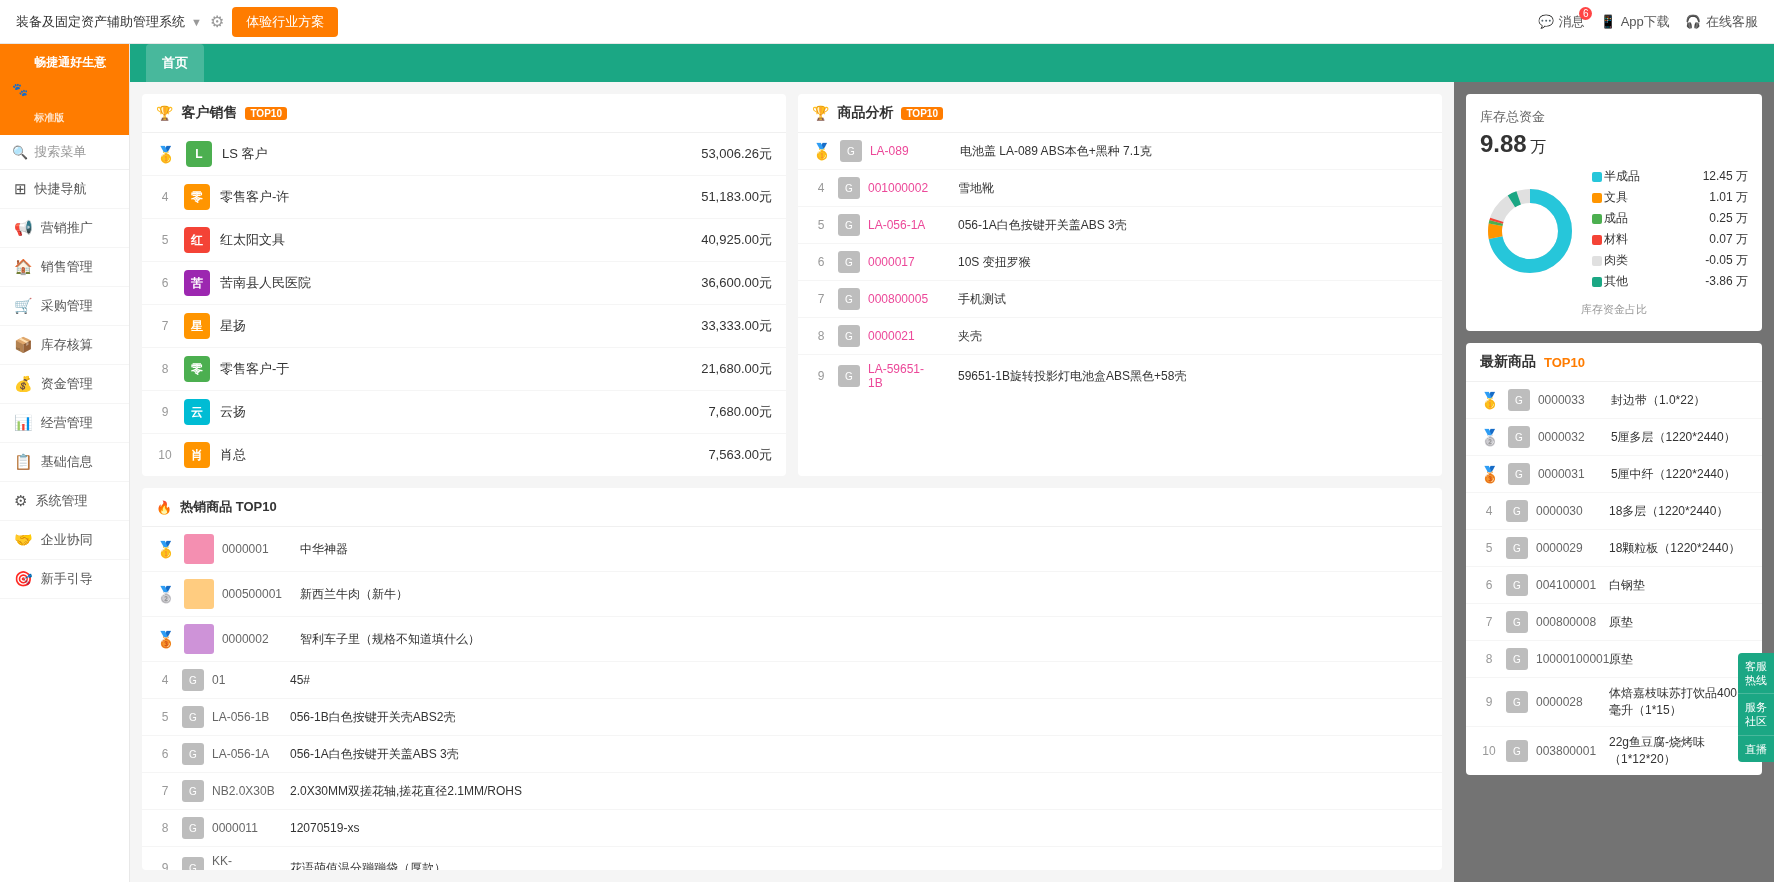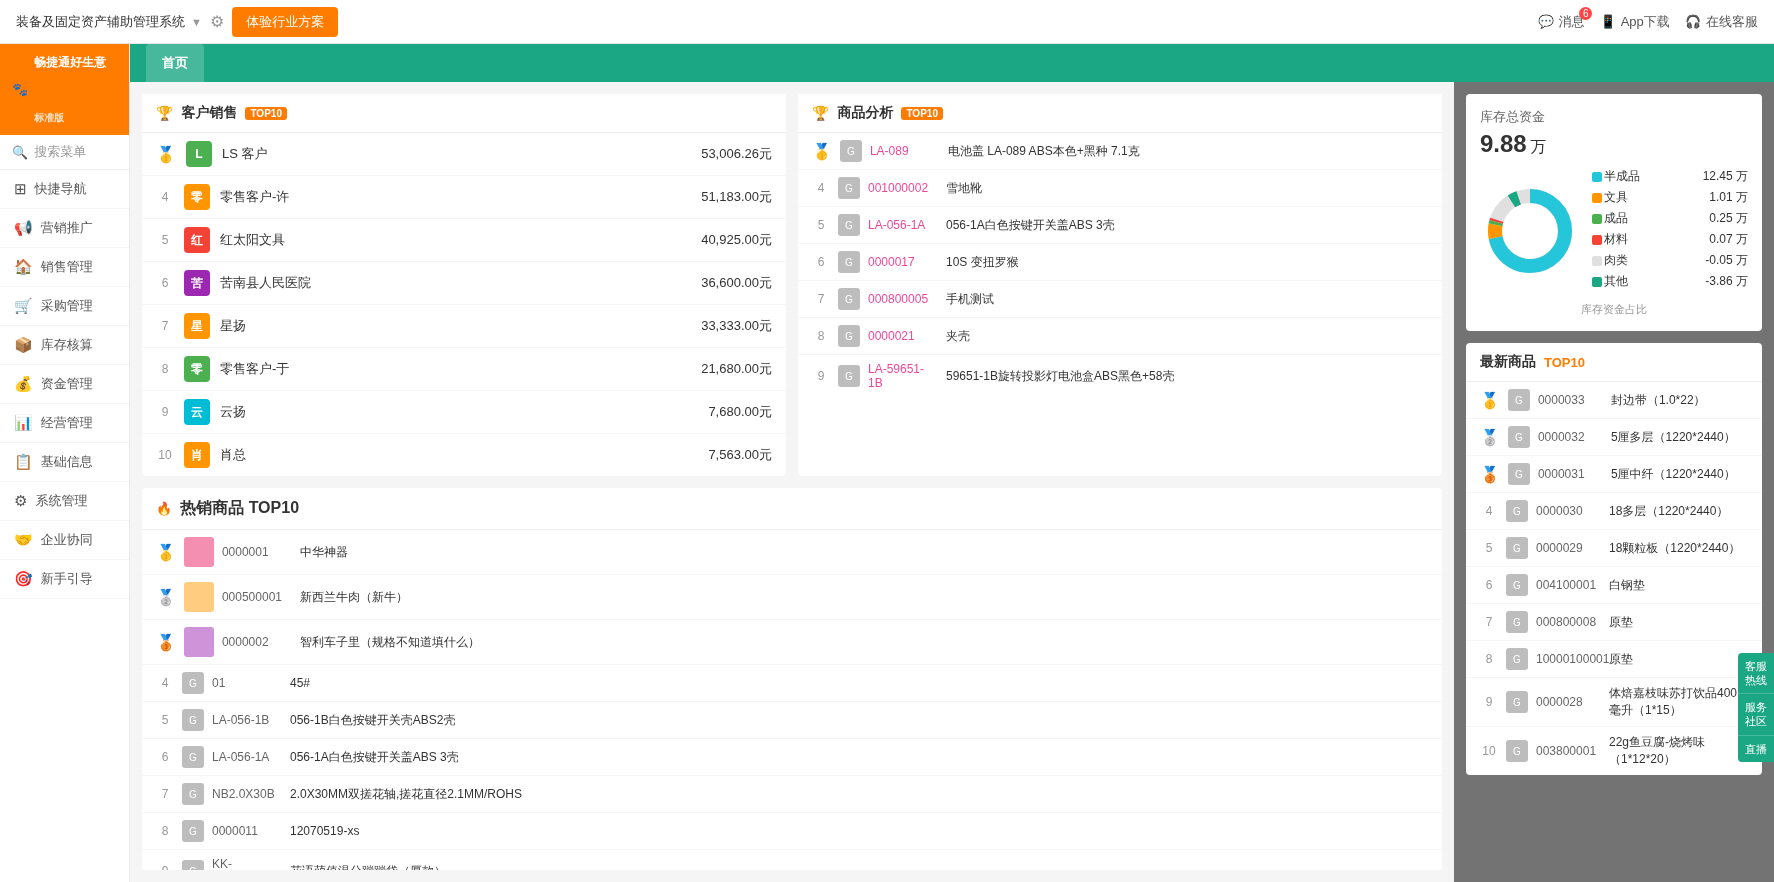--- a/index.html
+++ b/index.html
@@ -206,21 +206,21 @@
     
     .product-item {
       display: flex;
       align-items: center;
       padding: 7px 14px;
       border-bottom: 1px solid #f5f5f5;
       gap: 8px;
     }
     .product-item:last-child { border-bottom: none; }
     .product-code { color: #ec4899; font-size: 12px; width: 70px; flex-shrink: 0; }
-    .product-name { flex: 1; color: #333; font-size: 12px; }
+    .product-name { flex: 1; color: #333; font-size: 12px; margin-left: 12px; }
     .product-gray-icon {
       width: 22px; height: 22px;
       background: #bdbdbd;
       border-radius: 3px;
       display: flex; align-items: center; justify-content: center;
       color: #fff;
       font-size: 10px;
       flex-shrink: 0;
     }
 
@@ -315,21 +315,21 @@
       background: #fff;
       border-radius: 4px;
     }
     .hp-header {
       padding: 10px 14px;
       display: flex;
       align-items: center;
       gap: 8px;
       border-bottom: 1px solid #f0f0f0;
     }
-    .hp-title { font-size: 16px; font-weight: bold; color: #333; }
+    .hp-title { font-size: 13px; font-weight: bold; color: #333; }
     .hp-item {
       display: flex;
       align-items: center;
       padding: 7px 14px;
       border-bottom: 1px solid #f5f5f5;
       gap: 8px;
     }
     .hp-rank { width: 18px; text-align: center; font-size: 12px; color: #999; }
     .hp-medal { font-size: 16px; }
     .hp-img {

